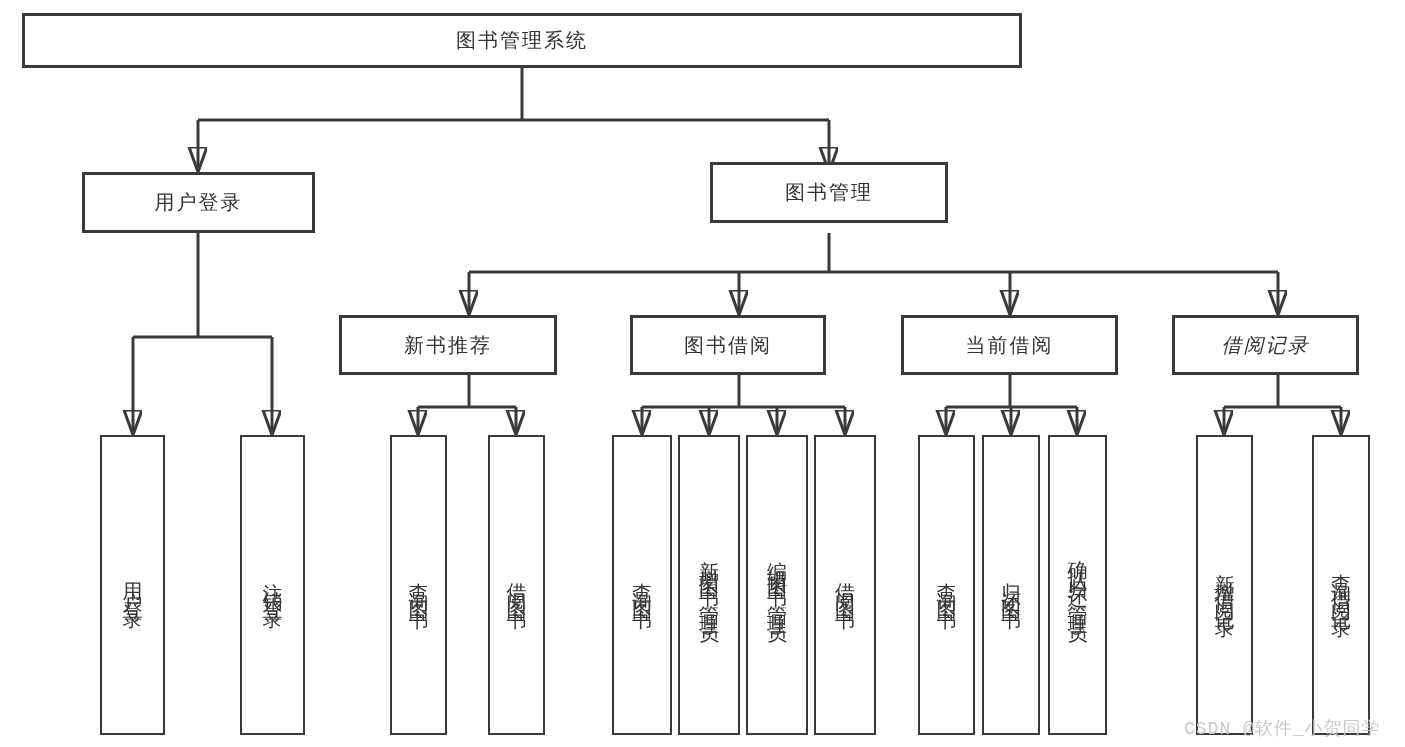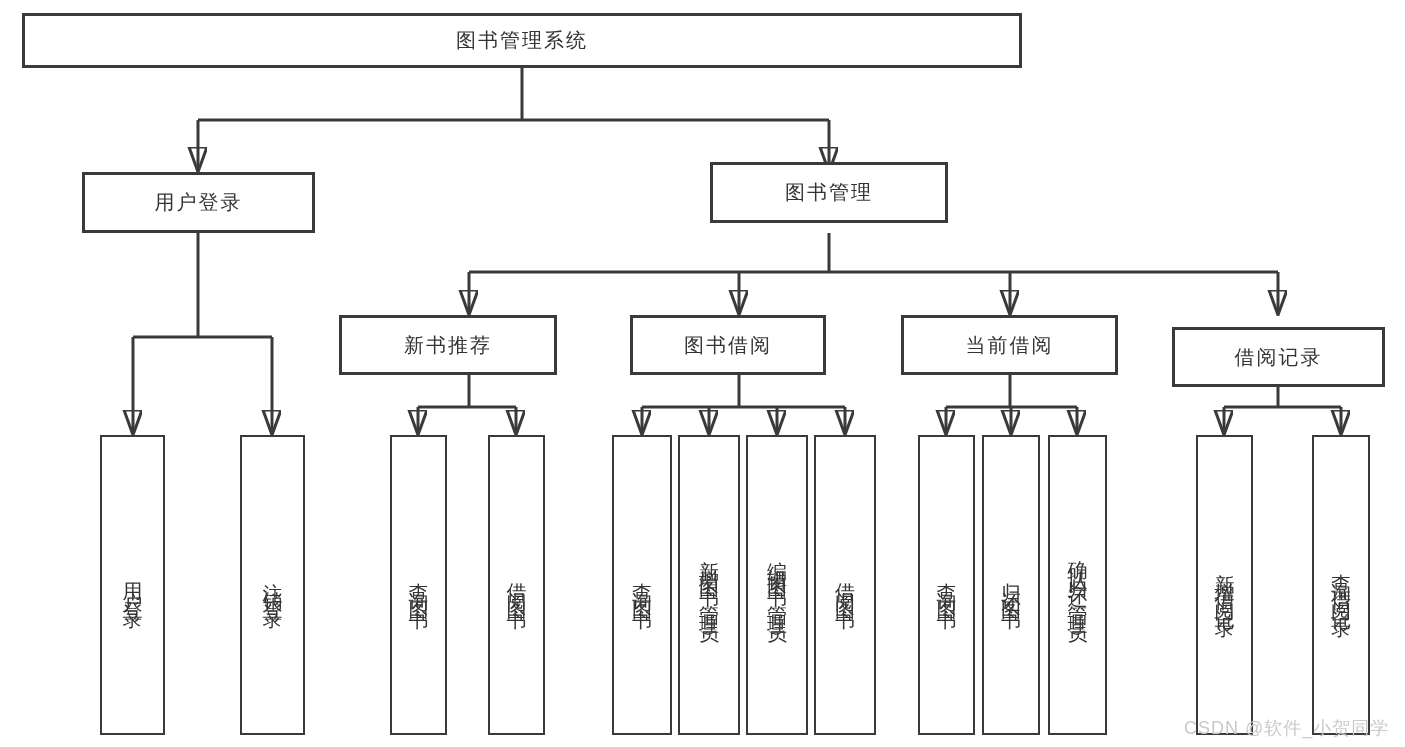--- a/index.html
+++ b/index.html
@@ -20,38 +20,38 @@
   }
   
   .n-root { left:22px;  top:13px;  width:1000px; height:55px; }
   
   .n-l1a  { left:82px;  top:172px; width:233px;  height:61px; }
   .n-l1b  { left:710px; top:162px; width:238px;  height:61px; }
   
   .n-l2a  { left:339px;  top:315px; width:218px; height:60px; }
   .n-l2b  { left:630px;  top:315px; width:196px; height:60px; }
   .n-l2c  { left:901px;  top:315px; width:217px; height:60px;text-align:right; }
-  .n-l2d  { left:1172px; top:327px; width:213px; height:60px; }
+  .n-l2d  { left:1172px; top:315px; width:187px; height:60px;font-style:italic; }
   
   .f-1a { left:100px;  top:435px; width:65px; height:300px; }
   .f-1b { left:240px;  top:435px; width:65px; height:300px; }
   .f-2a { left:390px;  top:435px; width:57px; height:300px; }
   .f-2b { left:488px;  top:435px; width:57px; height:300px; }
   .f-3a { left:612px;  top:435px; width:60px; height:300px; }
   .f-3b { left:678px;  top:435px; width:62px; height:300px; }
   .f-3c { left:746px;  top:435px; width:62px; height:300px; }
   .f-3d { left:814px;  top:435px; width:62px; height:300px; }
   .f-4a { left:918px;  top:435px; width:57px; height:300px; }
   .f-4b { left:982px;  top:435px; width:58px; height:300px; }
   .f-4c { left:1048px; top:435px; width:59px; height:300px; }
   .f-5a { left:1196px; top:435px; width:57px; height:300px; }
   .f-5b { left:1312px; top:435px; width:58px; height:300px; }
   .watermark {
     position:absolute; left:1184px; top:716px;
-    font-size:18px; color:#c9c9ce; letter-spacing:1px; z-index:5;
+    font-size:18px; color:#c9c9ce; letter-spacing:1px; z-index:5;font-family:Liberation Mono, monospace;
   }
 </style>
 </head>
 <body>
 
 <div class="canvas">
 
   <svg class="connectors" viewBox="0 0 1405 747" xmlns="http://www.w3.org/2000/svg">
     <defs>
       <marker id="arrow" markerUnits="userSpaceOnUse" markerWidth="26" markerHeight="20" refX="24" refY="9" orient="auto">

